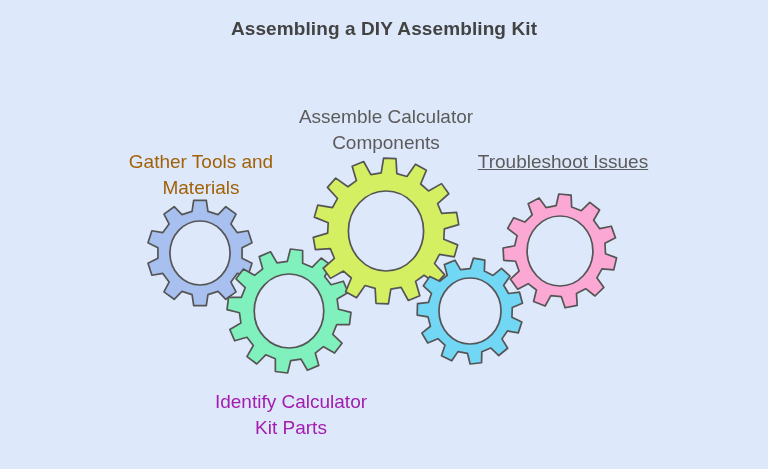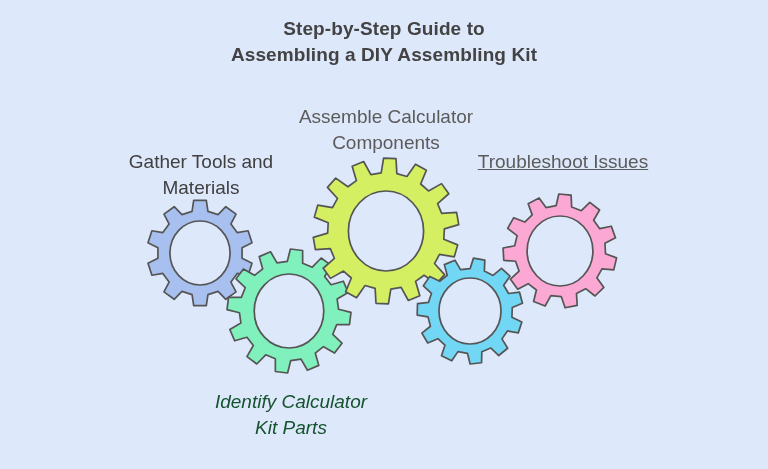--- a/index.html
+++ b/index.html
@@ -52,21 +52,20 @@
   .lbl-troubleshoot{ left: 468px; top: 149px; width: 190px; text-decoration: underline; }
   .lbl-identify    { left: 198px; top: 389px; width: 186px; }
   .lbl-test        { left: 392px; top: 372px; width: 170px; }
 </style>
 </head>
 <body>
 
 <div id="canvas" style="background: rgb(222, 232, 251);">
 
   <div id="title" style="color: rgb(67, 67, 67);">
-    <span class="tline">Step-by-Step Guide to</span>
     <span class="tline">Assembling a DIY Assembling Kit</span>
   </div>
 
   <svg id="gears" viewBox="0 0 768 469" style="background: transparent;">
       <g>
         <path d="M193.69,200.38 L206.31,200.38 L207.94,211.35 L218.05,214.64 L225.82,206.72 L236.04,214.14 L230.91,223.98 L237.16,232.57 L248.10,230.74 L252.00,242.74 L242.07,247.69 L242.07,258.31 L252.00,263.26 L248.10,275.26 L237.16,273.43 L230.91,282.02 L236.04,291.86 L225.82,299.28 L218.05,291.36 L207.94,294.65 L206.31,305.62 L193.69,305.62 L192.06,294.65 L181.95,291.36 L174.18,299.28 L163.96,291.86 L169.09,282.02 L162.84,273.43 L151.90,275.26 L148.00,263.26 L157.93,258.31 L157.93,247.69 L148.00,242.74 L151.90,230.74 L162.84,232.57 L169.09,223.98 L163.96,214.14 L174.18,206.72 L181.95,214.64 L192.06,211.35 Z" fill="#a8c0f0" stroke="#555555" stroke-width="1.7" stroke-linejoin="round"></path>
         <ellipse cx="200" cy="253" rx="30.08" ry="32" fill="#dee8fb" stroke="#555555" stroke-width="1.7"></ellipse>
       </g>
       <g>
         <path d="M290.41,249.02 L302.63,250.52 L302.67,263.32 L312.29,267.21 L321.21,258.02 L331.05,265.44 L324.68,276.54 L331.06,284.72 L343.38,281.23 L348.20,292.56 L337.13,299.00 L338.57,309.27 L350.98,312.41 L349.48,324.63 L336.68,324.67 L332.79,334.29 L341.98,343.21 L334.56,353.05 L323.46,346.68 L315.28,353.06 L318.77,365.38 L307.44,370.20 L301.00,359.13 L290.73,360.57 L287.59,372.98 L275.37,371.48 L275.33,358.68 L265.71,354.79 L256.79,363.98 L246.95,356.56 L253.32,345.46 L246.94,337.28 L234.62,340.77 L229.80,329.44 L240.87,323.00 L239.43,312.73 L227.02,309.59 L228.52,297.37 L241.32,297.33 L245.21,287.71 L236.02,278.79 L243.44,268.95 L254.54,275.32 L262.72,268.94 L259.23,256.62 L270.56,251.80 L277.00,262.87 L287.27,261.43 Z" fill="#80f0bc" stroke="#555555" stroke-width="1.7" stroke-linejoin="round"></path>
@@ -79,21 +78,21 @@
       <g>
         <path d="M473.50,258.12 L484.80,260.11 L484.38,271.11 L493.04,275.40 L501.53,268.40 L509.97,276.19 L503.66,285.22 L508.62,293.51 L519.56,292.21 L522.44,303.32 L512.26,307.51 L511.95,317.17 L521.85,321.99 L518.27,332.89 L507.44,330.91 L501.96,338.87 L507.68,348.27 L498.77,355.51 L490.73,347.99 L481.82,351.72 L481.55,362.73 L470.13,364.00 L467.45,353.32 L457.93,351.64 L451.75,360.76 L441.46,355.66 L444.97,345.22 L437.87,338.66 L427.74,342.99 L421.85,333.14 L430.44,326.26 L428.01,316.90 L417.16,315.07 L417.52,303.59 L428.47,302.45 L431.49,293.26 L423.35,285.85 L429.86,276.39 L439.69,281.35 L447.19,275.26 L444.35,264.62 L454.94,260.18 L460.53,269.67 L470.13,268.60 Z" fill="#72d6f5" stroke="#555555" stroke-width="1.7" stroke-linejoin="round"></path>
         <ellipse cx="470" cy="311" rx="31.02" ry="33" fill="#dee8fb" stroke="#555555" stroke-width="1.7"></ellipse>
       </g>
       <g>
         <path d="M558.79,194.01 L571.09,195.09 L571.66,206.92 L581.34,210.70 L589.79,202.40 L599.56,209.96 L593.64,220.22 L599.74,228.64 L611.33,226.22 L615.46,237.86 L604.94,243.30 L605.52,253.68 L616.58,257.91 L613.76,269.93 L601.98,268.82 L596.85,277.86 L603.86,287.40 L594.99,295.99 L585.68,288.68 L576.48,293.52 L577.22,305.34 L565.11,307.77 L561.23,296.58 L550.87,295.68 L545.11,306.02 L533.61,301.52 L536.39,290.01 L528.17,283.65 L517.73,289.23 L510.48,279.23 L519.05,271.05 L515.57,261.26 L503.77,260.31 L503.08,247.98 L514.71,245.73 L517.08,235.61 L507.66,228.43 L513.75,217.69 L524.74,222.08 L532.21,214.85 L528.17,203.71 L539.10,197.97 L545.98,207.61 L556.17,205.56 Z" fill="#fba8d4" stroke="#555555" stroke-width="1.7" stroke-linejoin="round"></path>
         <ellipse cx="560" cy="251" rx="32.9" ry="35" fill="#dee8fb" stroke="#555555" stroke-width="1.7"></ellipse>
       </g>
     </svg>
 
-  <div class="glabel lbl-gather" style="color: #404040;">Gather Tools and
+  <div class="glabel lbl-gather" style="color: #a16207;">Gather Tools and
 Materials</div>
   <div class="glabel lbl-assemble" style="color: rgb(91, 91, 91);">Assemble Calculator
 Components</div>
   <div class="glabel lbl-troubleshoot" style="color: rgb(91, 91, 91);">Troubleshoot Issues</div>
-  <div class="glabel lbl-identify" style="color: #14532d; font-style: italic;">Identify Calculator
+  <div class="glabel lbl-identify" style="color: #a21caf;">Identify Calculator
 Kit Parts</div>
 
 </div>
 
 </body></html>

